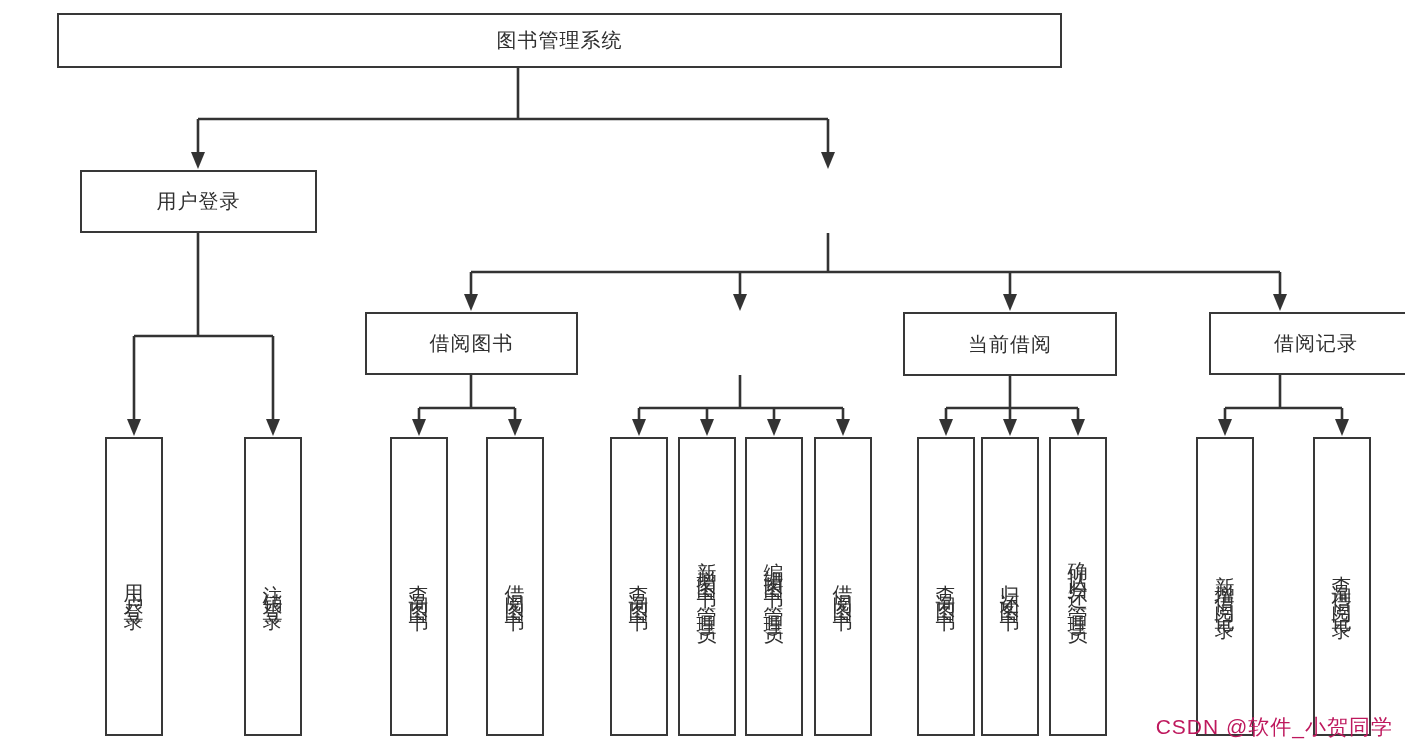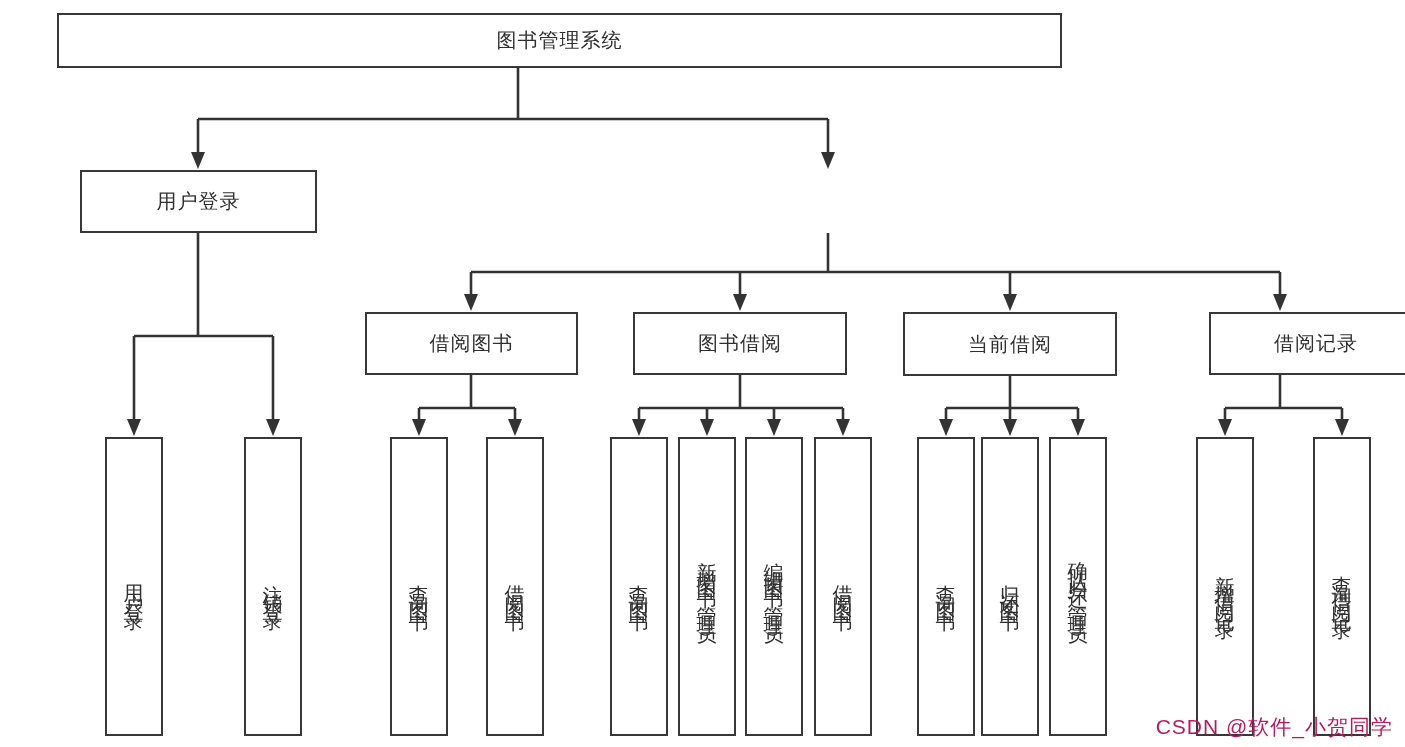--- a/index.html
+++ b/index.html
@@ -86,21 +86,20 @@
       <polygon points="1225,436 1218,419 1232,419"></polygon>
       <polygon points="1342,436 1335,419 1349,419"></polygon>
     </g>
   </svg>
 
   <div class="box" style="left:30px;top:13px;width:1005px;height:55px;margin-left:27px;">图书管理系统</div>
 
   <div class="box" style="left:80px;top:170px;width:237px;height:63px;">用户登录</div>
 
   <div class="box" style="left:365px;top:312px;width:213px;height:63px;">借阅图书</div>
-  <div class="box" style="left:633px;top:312px;width:214px;height:63px;">图书借阅</div>
   <div class="box" style="left:903px;top:312px;width:214px;height:64px;">当前借阅</div>
   <div class="box" style="left:1173px;top:312px;width:214px;height:63px;margin-left:36px;">借阅记录</div>
 
   <div class="box vbox" style="left:105px;top:437px;width:58px;height:299px;">用户登录</div>
   <div class="box vbox" style="left:244px;top:437px;width:58px;height:299px;">注销登录</div>
 
   <div class="box vbox" style="left:390px;top:437px;width:58px;height:299px;">查询图书</div>
   <div class="box vbox" style="left:486px;top:437px;width:58px;height:299px;">借阅图书</div>
 
   <div class="box vbox" style="left:610px;top:437px;width:58px;height:299px;">查询图书</div>

